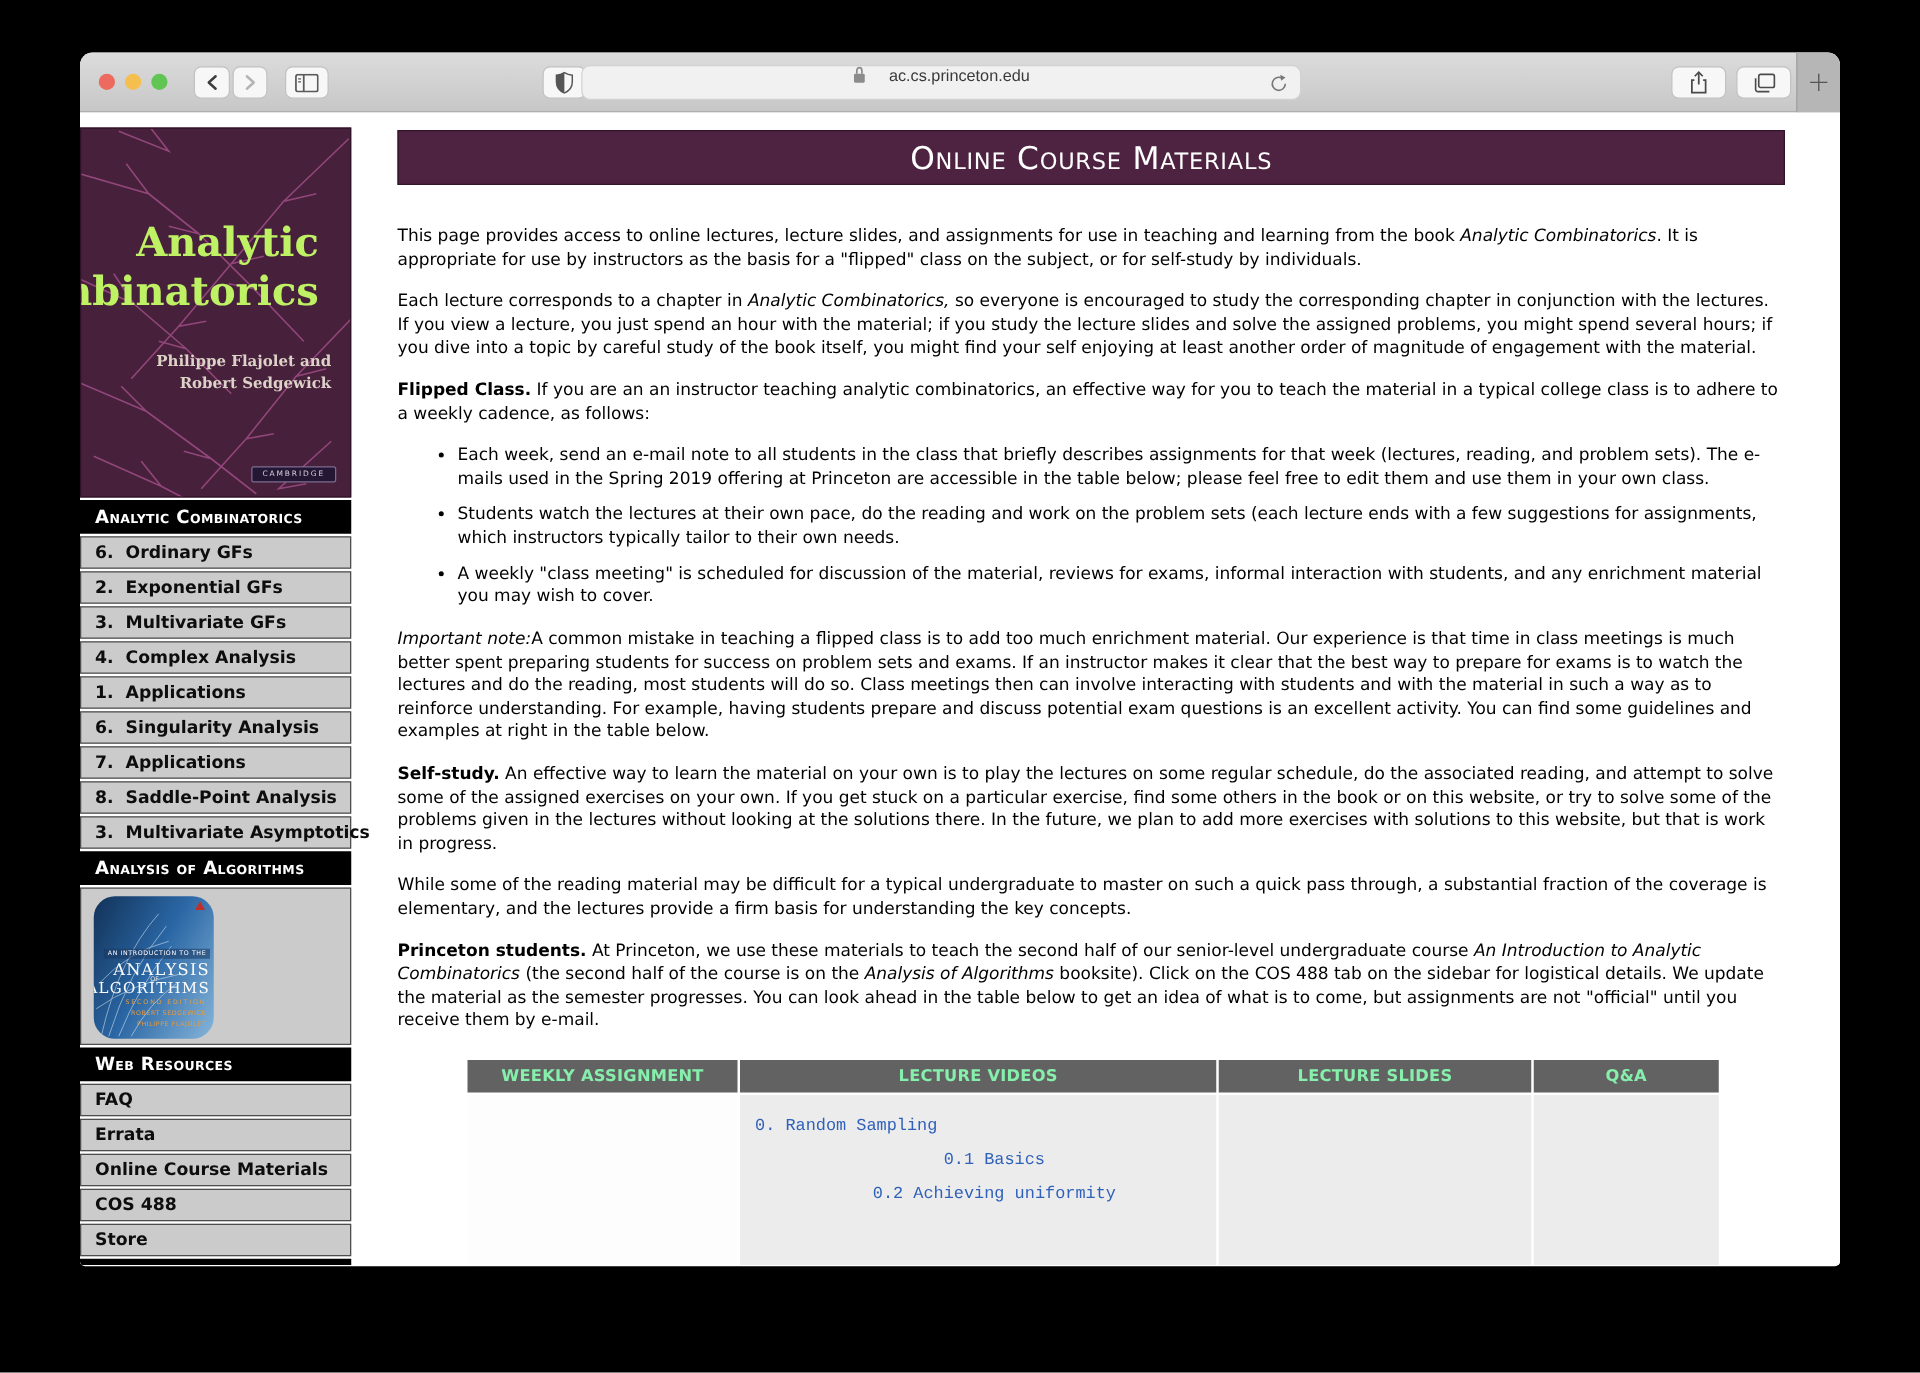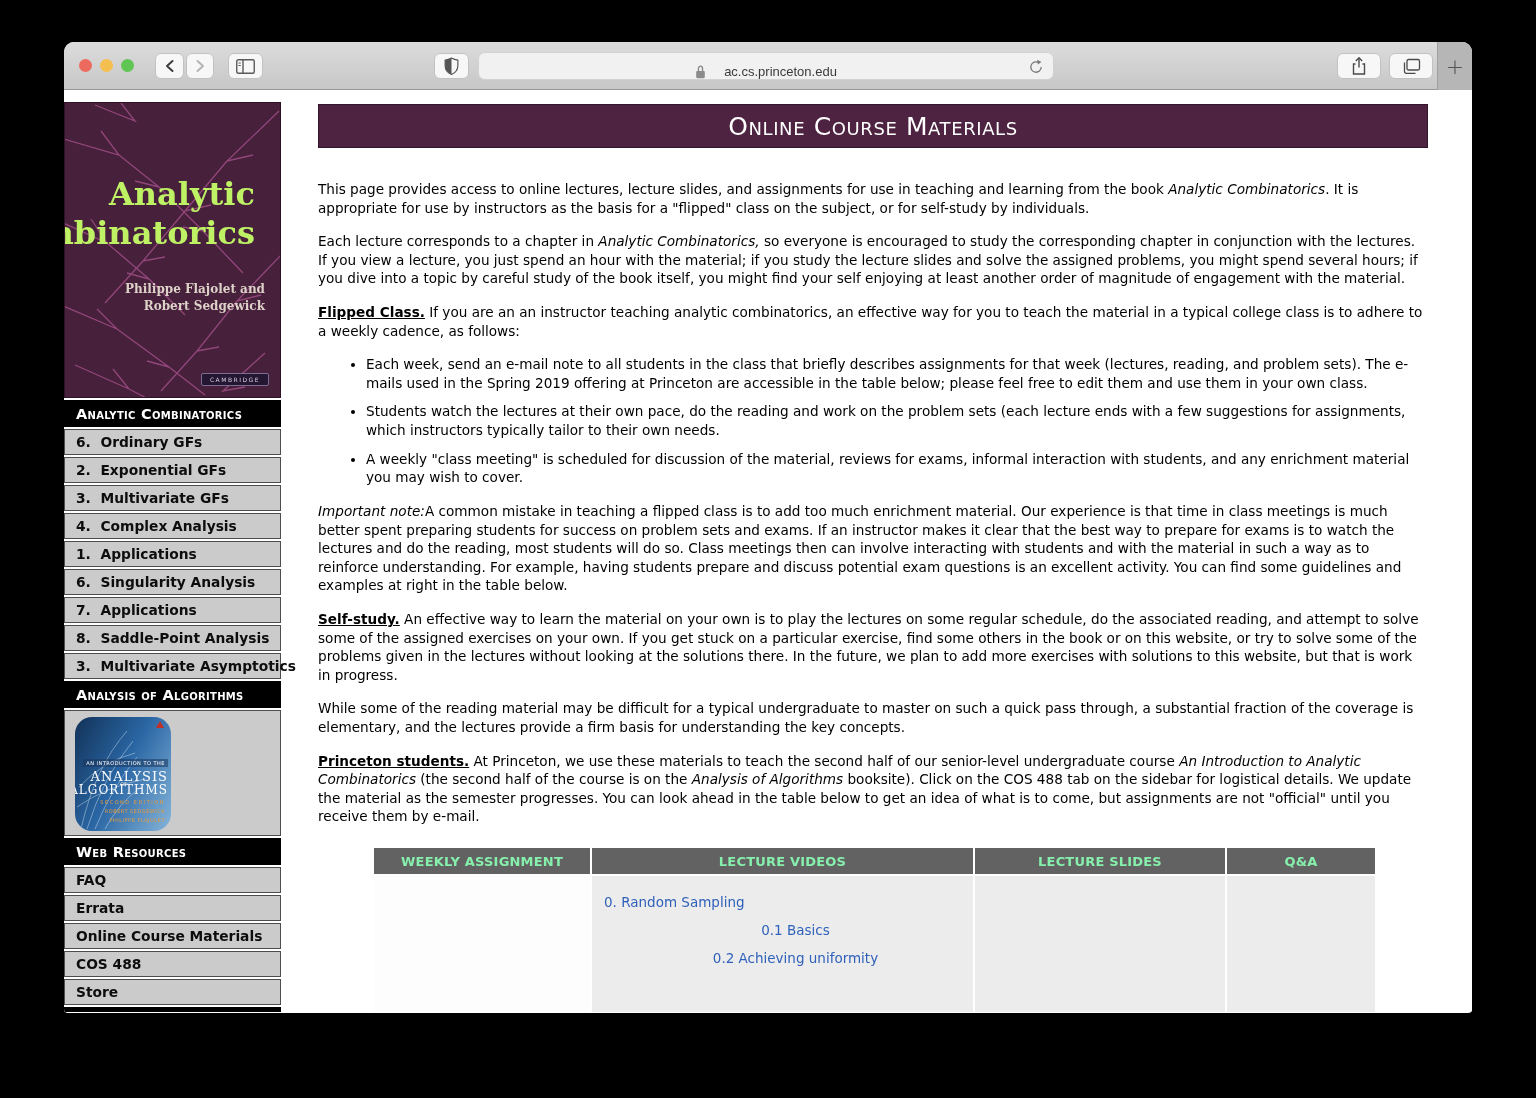--- a/index.html
+++ b/index.html
@@ -28,23 +28,23 @@
     border:1px solid #c2c2c2; border-radius:6px;
     display:flex; align-items:center; justify-content:center;
   }
   .b-back { left:91px;  width:29px; }
   .b-fwd  { left:122px; width:28px; }
   .b-side { left:164px; width:35px; }
   .b-shield { left:370px; width:35px; }
   .b-share { left:1273px; width:44px; }
   .b-tabs  { left:1325px; width:44px; }
   .urlbar {
-    position:absolute; left:414px; top:10px; width:576px; height:28px;
+    position:absolute; left:401px; top:10px; width:576px; height:28px;
     background:#f1f1f1; border:1px solid #d2d2d2; border-radius:7px;
-    display:flex; align-items:flex-end; justify-content:center; gap:18px;
+    display:flex; align-items:flex-start; justify-content:center; gap:18px;
     font-size:13px; color:#3a3a3a; font-family:"Liberation Sans", sans-serif;
   }
   .urlbar .refresh { position:absolute; right:9px; top:6px; }
   .newtab {
     position:absolute; right:0; top:0; width:35px; height:48px;
     background:#b6b6b6; border-left:1px solid #a0a0a0;
     display:flex; align-items:center; justify-content:center;
     font-size:22px; color:#555; font-weight:300;
   }
   
@@ -120,32 +120,32 @@
   .title-bar {
     margin-top:14px; margin-bottom:32px; height:44px;
     background:#4e2341; border:1px solid #33142b;
     display:flex; align-items:center; justify-content:center;
     color:#fff; font-variant:small-caps; font-size:25px; letter-spacing:.6px;
   }
   .main p { margin:15px 0; font-size:13.6px; line-height:1.37; }
   .main ul { margin:12px 0; padding-left:48px; }
   .main li { margin-bottom:10px; font-size:13.6px; line-height:1.37; }
   .main i { font-style:italic; }
-  .main b { font-weight:bold;text-decoration:underline; }
+  .main b { font-weight:bold; }
   
   table.course {
     margin:20px 0 0 54px; border-collapse:separate; border-spacing:2px;
     table-layout:fixed; width:1005px;
   }
   table.course th {
     background:#626262; color:#86efac; font-size:13px; font-weight:bold;
     height:26px; letter-spacing:.2px; padding:0;
   }
   table.course td { vertical-align:top; height:160px; padding:18px 0 0 0; }
-  td.cell-gray  { background:#ececec; }
+  td.cell-gray  { background:#ececec;font-family:Liberation Mono, monospace; }
   td.cell-white { background:#fdfdfd; }
   .vlinks a {
     display:block; margin:0 0 12px 12px; color:#3061ba; text-decoration:none;
     font-size:13.5px; cursor:pointer;
   }
   .vlinks a.sub { margin-left:26px;text-align:center; }
   svg { display:block; }
 </style>
 </head>
 <body>

